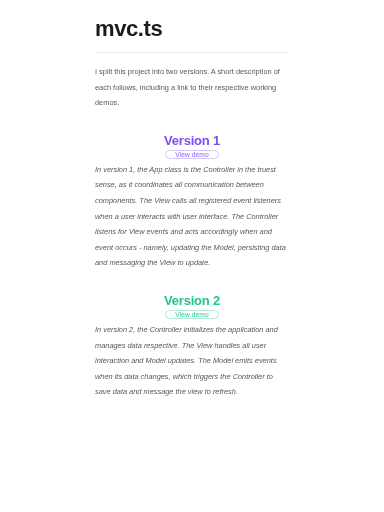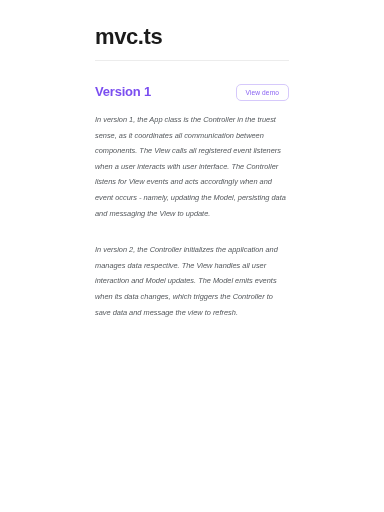--- a/index.html
+++ b/index.html
@@ -11,21 +11,21 @@
     height: 512px;
     background: #ffffff;
     font-family: "Liberation Sans", sans-serif;
     overflow: hidden;
   }
 
   .page {
     width: 384px;
     height: 512px;
     box-sizing: border-box;
-    padding: 8px;
+    padding: 0;
     background: #ffffff;
   }
 
   .content {
     margin: 0 auto;
     width: 194px;
     padding-top: 16px;
   }
 
   .site-title {
@@ -54,20 +54,21 @@
 
   .section {
     margin-top: 21px;
   }
 
   .section-head {
     display: flex;
     align-items: center;
     justify-content: space-between;
     height: 20px;
+    flex-direction: column;
   }
 
   .section-title {
     font-size: 13px;
     font-weight: bold;
     letter-spacing: -0.2px;
     margin: 0;
     line-height: 18px;
   }
 
@@ -108,27 +109,32 @@
 </head>
 <body>
 
 <div class="page">
   <div class="content">
 
     <h1 class="site-title">mvc.ts</h1>
 
     <hr class="title-rule">
 
+    <p class="body-text">I split this project into two versions. A short description of each follows, including a link to their respective working demos.</p>
 
     <div class="section">
       <div class="section-head">
         <h2 class="section-title v1">Version 1</h2>
         <a class="demo-btn v1">View demo</a>
       </div>
       <p class="body-text">In version 1, the App class is the Controller in the truest sense, as it coordinates all communication between components. The View calls all registered event listeners when a user interacts with user interface. The Controller listens for View events and acts accordingly when and event occurs - namely, updating the Model, persisting data and messaging the View to update.</p>
     </div>
 
     <div class="section">
+      <div class="section-head">
+        <h2 class="section-title v2">Version 2</h2>
+        <a class="demo-btn v2">View demo</a>
+      </div>
       <p class="body-text">In version 2, the Controller initializes the application and manages data respective. The View handles all user interaction and Model updates. The Model emits events when its data changes, which triggers the Controller to save data and message the view to refresh.</p>
     </div>
 
   </div>
 </div>
 
 </body></html>

